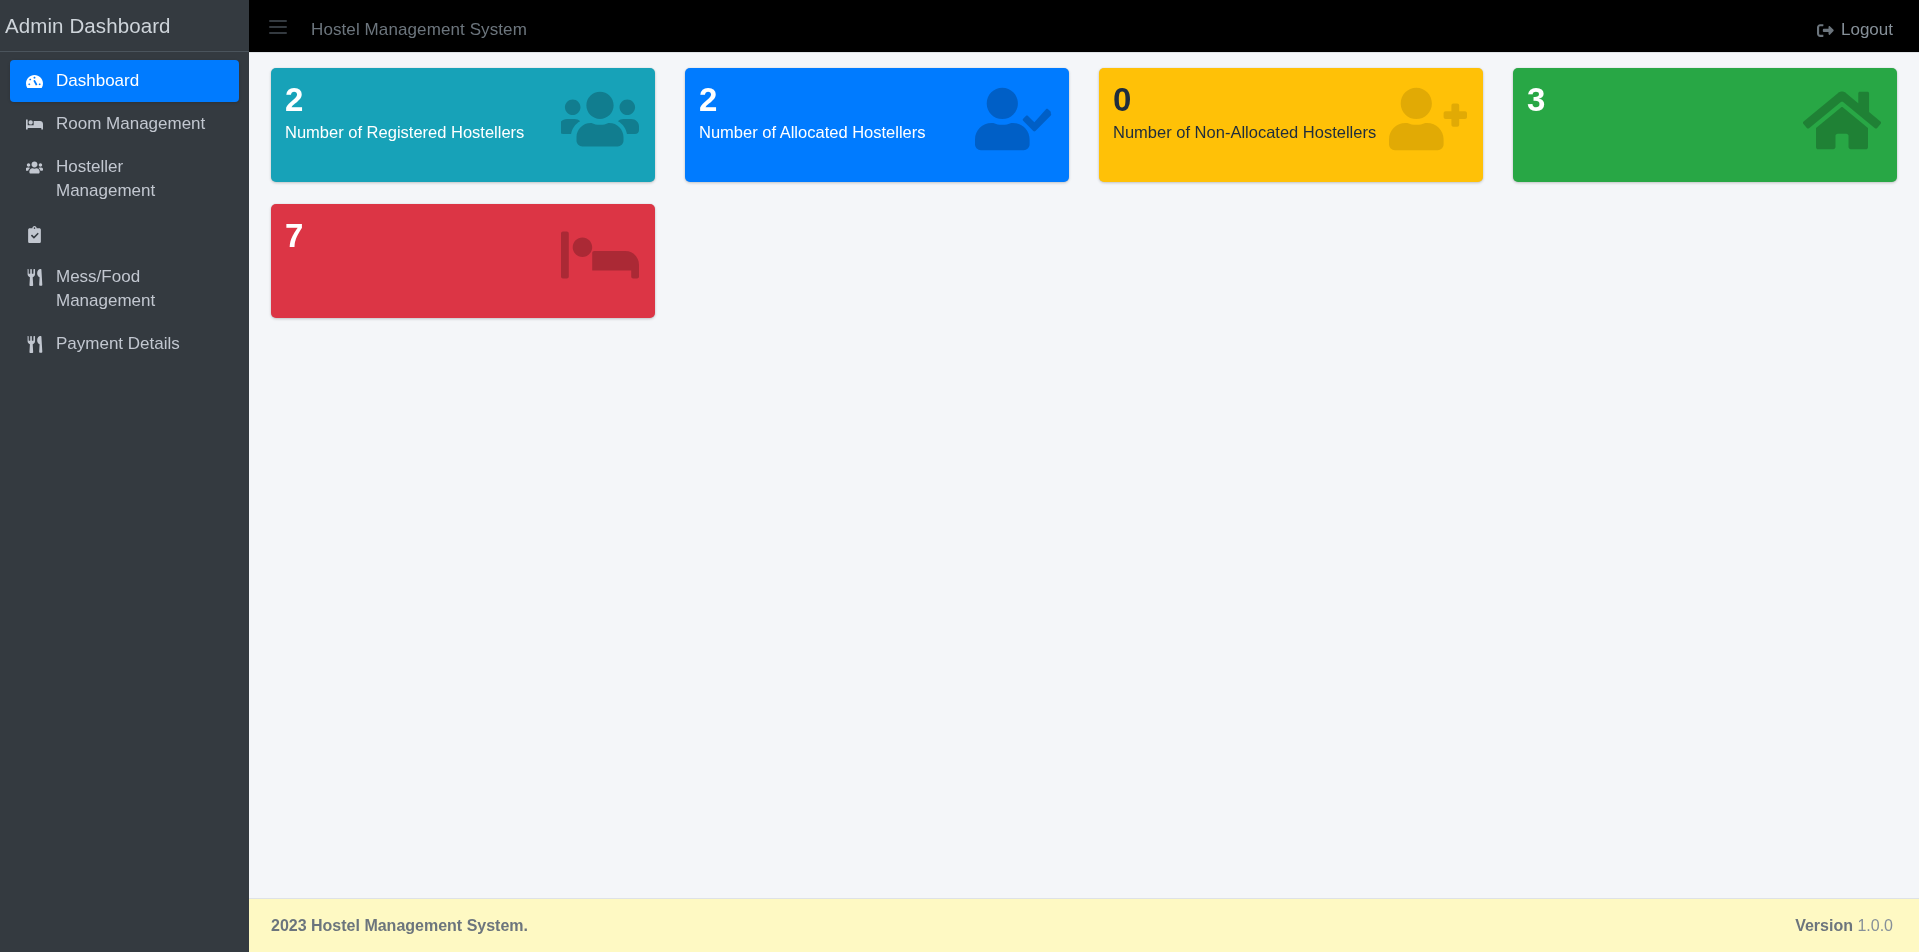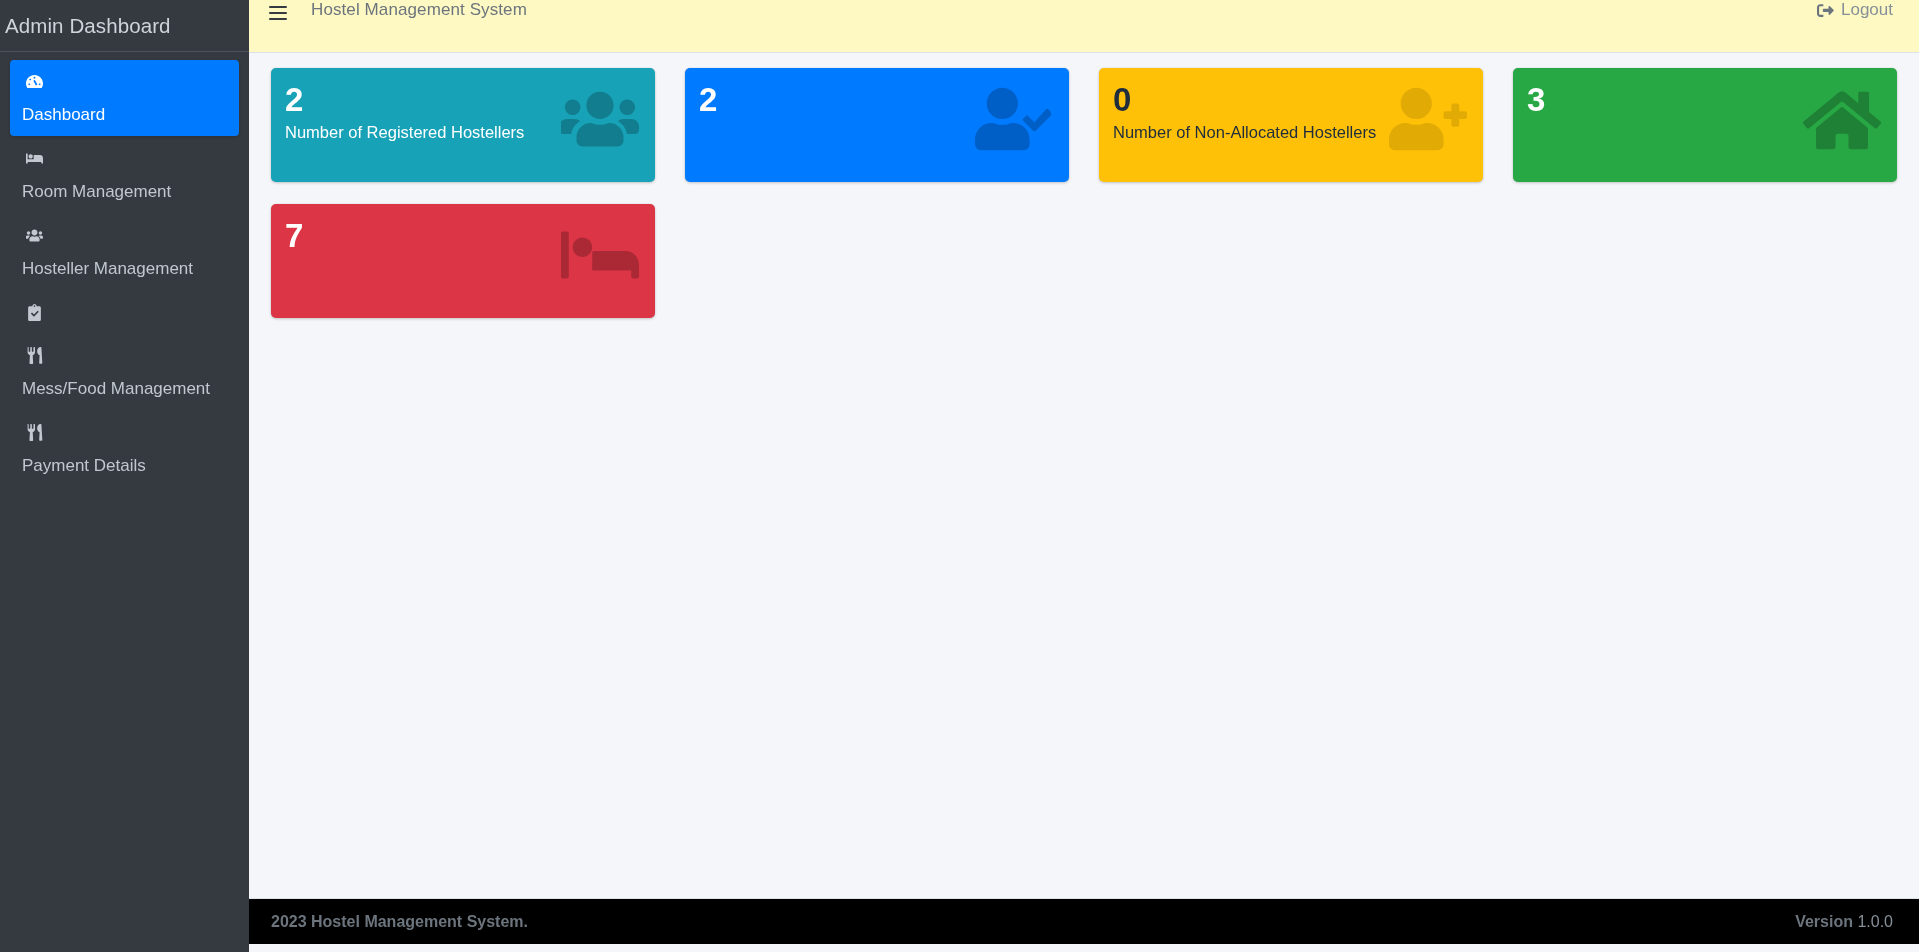--- a/index.html
+++ b/index.html
@@ -51,21 +51,20 @@
     align-items: flex-start;
     gap: 10px;
     padding: 9px 12px;
     margin-bottom: 1px;
     border-radius: 4px;
     color: #c2c7d0;
     font-size: 17px;
     line-height: 24px;
     cursor: pointer;
     white-space: normal;
-    flex-direction: column;
   }
   .nav-item.active {
     background: #007bff;
     color: #ffffff;
     box-shadow: 0 1px 3px rgba(0,0,0,.16);
   }
   .nav-item .nav-icon {
     flex: 0 0 24px;
     width: 24px;
     height: 24px;
@@ -75,25 +74,25 @@
   }
   .nav-item .nav-icon svg { display: block; }
   .nav-item .nav-label { flex: 1 1 auto; }
 
   
   .header {
     position: absolute;
     left: 249px; top: 0;
     width: 1670px;
     height: 53px;
-    background: #fef9c3;
+    background: #000000;
     border-bottom: 1px solid #dee2e6;
     display: flex;
-    align-items: flex-start;
-    padding: 0 26px 4px 20px;
+    align-items: flex-end;
+    padding: 0 26px 12px 20px;
   }
   .hamburger {
     width: 26px; height: 26px;
     display: flex; flex-direction: column;
     justify-content: center; gap: 4px;
     cursor: pointer;
     margin-right: 16px;
   }
   .hamburger span {
     display: block;
@@ -179,22 +178,22 @@
 
   .txt-white .sb-value, .txt-white .sb-label { color: #ffffff; }
   .txt-dark .sb-value, .txt-dark .sb-label { color: #1f2d3d; }
 
   
   .footer {
     position: absolute;
     left: 249px;
     top: 898px;
     width: 1670px;
-    height: 46px;
-    background: #000000;
+    height: 54px;
+    background: #fef9c3;
     border-top: 1px solid #dee2e6;
     display: flex;
     align-items: center;
     padding: 0 26px 0 22px;
     color: #869099;
     font-size: 16px;
   }
   .footer-left { font-weight: bold; color: #6c757d; }
   .footer-right { margin-left: auto; }
   .footer-right b { color: #6c757d; margin-left: 12px; }
@@ -287,20 +286,21 @@
               <svg width="78" height="78" viewBox="0 0 640 512" fill="#000000">
                 <path d="M96 224c35 0 64-29 64-64s-29-64-64-64-64 29-64 64 29 64 64 64zm448 0c35 0 64-29 64-64s-29-64-64-64-64 29-64 64 29 64 64 64zm32 32h-64c-18 0-34 7-45 18 40 22 68 61 74 106h67c18 0 32-14 32-32v-32c0-33-27-60-64-60zM320 256c62 0 112-50 112-112S382 32 320 32 208 82 208 144s50 112 112 112zm77 32h-8c-21 10-43 16-69 16s-48-6-69-16h-8c-64 0-116 52-116 116v29c0 27 21 48 48 48h290c27 0 48-21 48-48v-29c0-64-52-116-116-116zM157 274c-11-11-27-18-45-18H48c-37 0-64 27-64 60v32c0 18 14 32 32 32h67c6-45 34-84 74-106z"></path>
               </svg>
             </div>
           </div>
         </div>
         <div class="card-col">
           <div class="small-box txt-white" style="background: rgb(0, 123, 255);">
             <div class="sb-inner">
               <div class="sb-value">2</div>
+              <div class="sb-label">Number of Allocated Hostellers</div>
             </div>
             <div class="sb-icon">
               <svg width="78" height="78" viewBox="0 0 640 512" fill="#000000">
                 <path d="M224 256c71 0 128-57 128-128S295 0 224 0 96 57 96 128s57 128 128 128zm89 32h-16c-22 10-47 16-73 16s-50-6-73-16h-16C60 288 0 348 0 422v42c0 27 21 48 48 48h352c27 0 48-21 48-48v-42c0-74-60-134-135-134zm309-91l-22-22c-5-5-13-5-18 0L487 283l-52-52c-5-5-13-5-18 0l-22 22c-5 5-5 13 0 18l83 83c5 5 13 5 18 0l126-127c5-5 5-13 0-18z"></path>
               </svg>
             </div>
           </div>
         </div>
         <div class="card-col">
           <div class="small-box txt-dark" style="background: rgb(255, 193, 7);">

